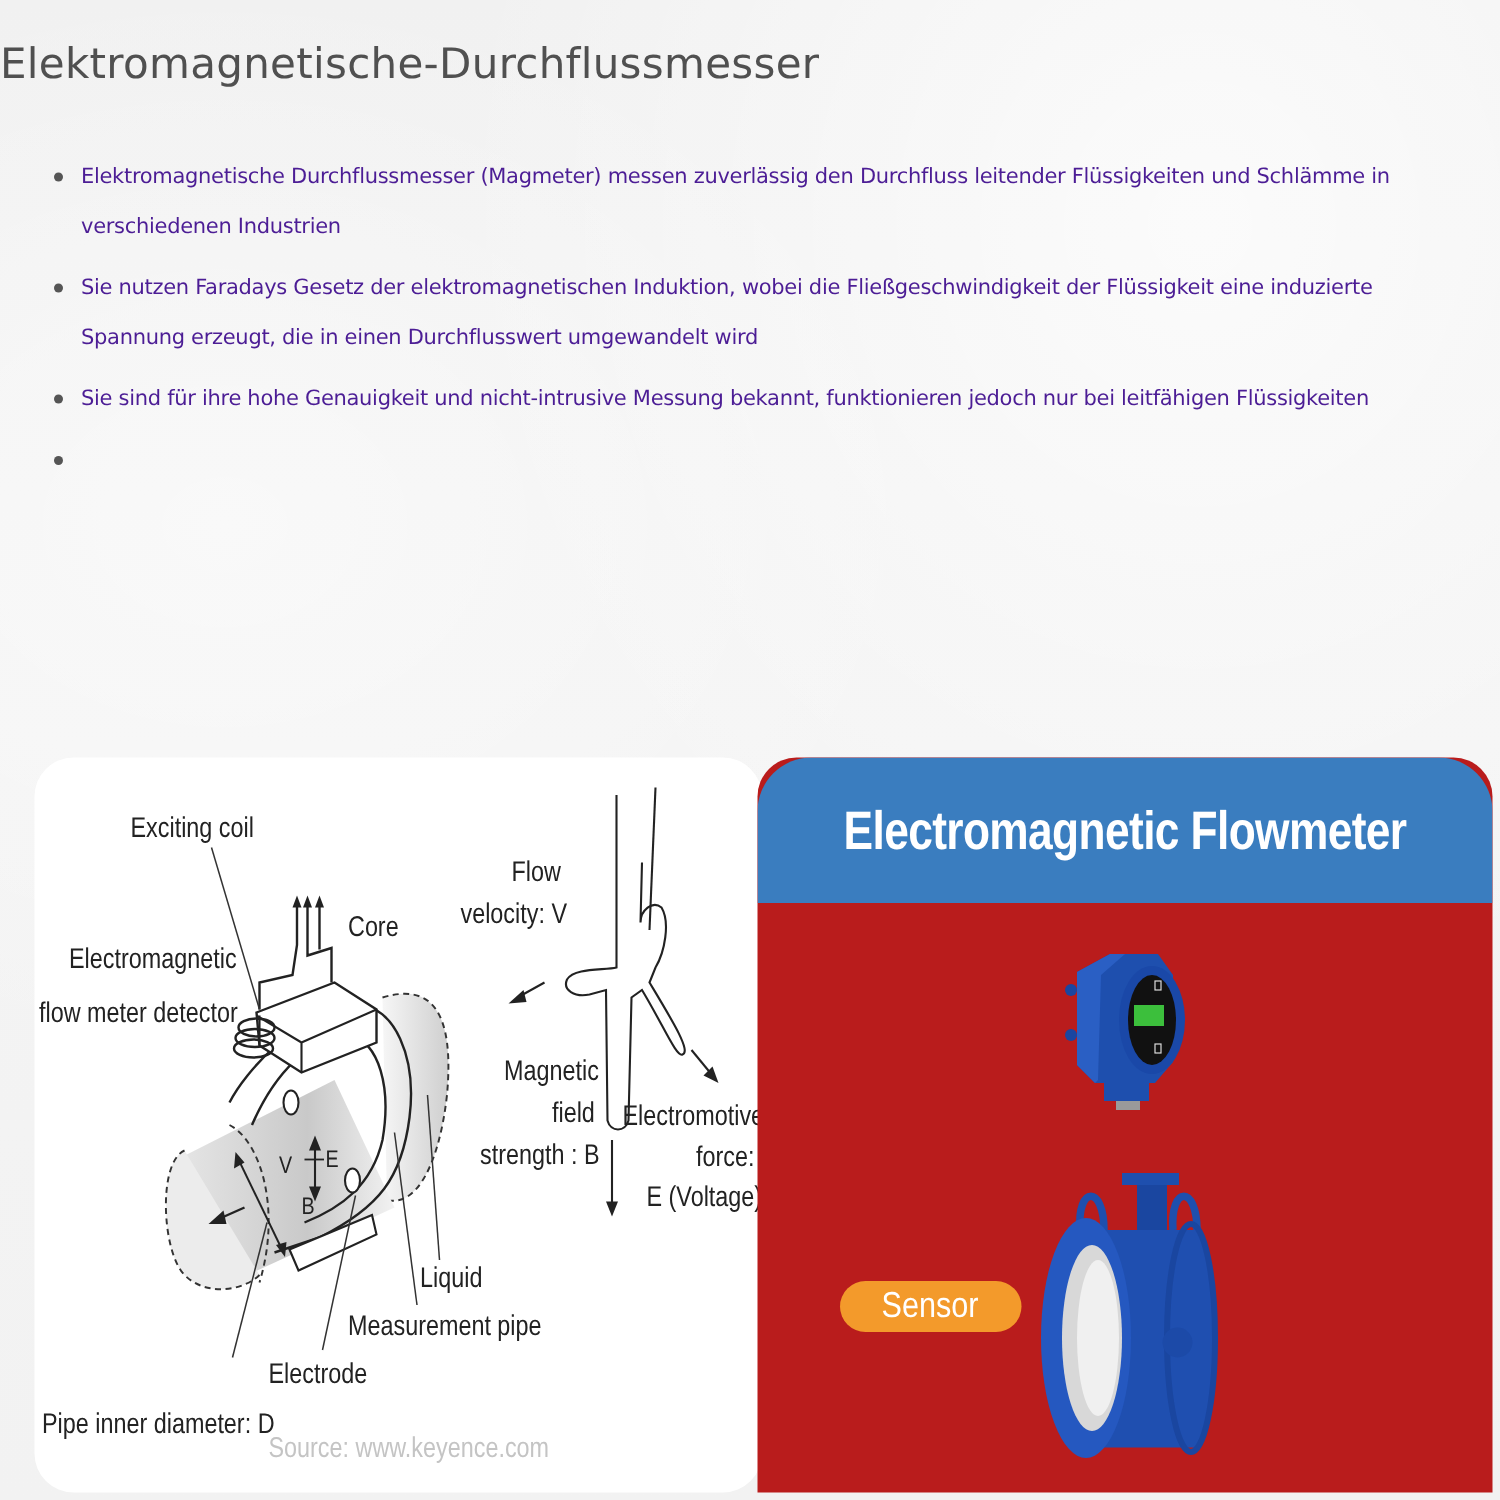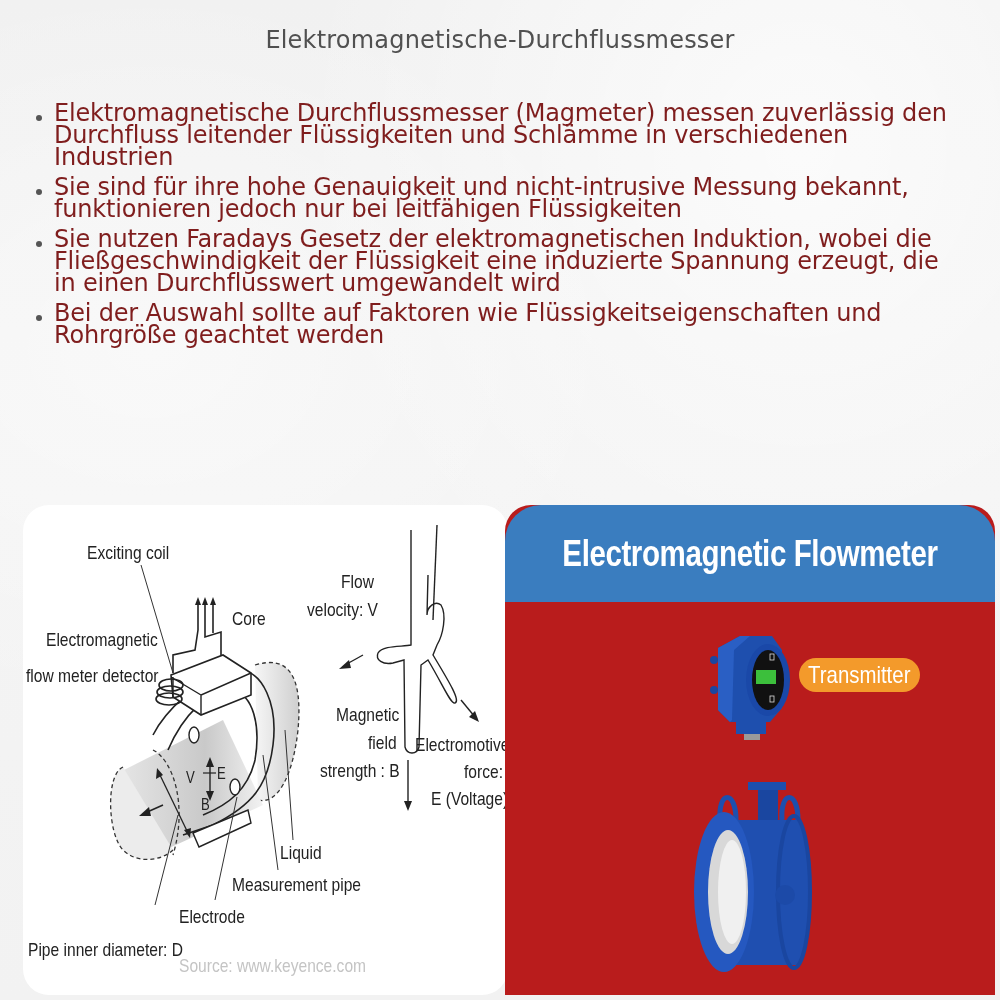--- a/index.html
+++ b/index.html
@@ -12,34 +12,33 @@
   }
   .bg-texture {
     position: absolute; inset: 0;
     background:
       radial-gradient(ellipse at 80% 15%, rgba(255,255,255,0.7), transparent 45%),
       radial-gradient(ellipse at 15% 35%, rgba(255,255,255,0.5), transparent 40%),
       linear-gradient(180deg, #f1f1f1 0%, #f4f4f4 50%, #f2f2f2 100%);
   }
   .page-title {
     position: absolute; top: 26px; left: 0; width: 1000px;
-    text-align: center;
-    font-size: 24px; font-weight: normal; color: #505050;
+    font-size: 28px; font-weight: normal; color: #505050;
     letter-spacing: 0.2px;
   }
   .bullets {
     position: absolute; top: 102px; left: 34px; width: 920px;
     list-style: none;
   }
   .bullets li {
     position: relative;
     padding-left: 20px;
-    font-size: 24px;
-    line-height: 22px;
-    color: #7f1d1d;
+    font-size: 14px;
+    line-height: 33px;
+    color: #4c1d95;
     margin-bottom: 8px;
     letter-spacing: -0.2px;
   }
   .bullets li .dot {
     position: absolute; left: 2px; top: 13px;
     width: 6px; height: 6px; border-radius: 50%;
     background: #555;
   }
   .panel-left {
     position: absolute; left: 23px; top: 505px; width: 485px; height: 490px;
@@ -98,23 +97,23 @@
 </style>
 </head>
 <body>
 
 <div class="bg-texture"></div>
 
 <h1 class="page-title">Elektromagnetische-Durchflussmesser</h1>
 
 <ul class="bullets">
   <li><span class="dot"></span><span>Elektromagnetische Durchflussmesser (Magmeter) messen zuverlässig den Durchfluss leitender Flüssigkeiten und Schlämme in verschiedenen Industrien</span></li>
+  <li><span class="dot"></span><span>Sie nutzen Faradays Gesetz der elektromagnetischen Induktion, wobei die Fließgeschwindigkeit der Flüssigkeit eine induzierte Spannung erzeugt, die in einen Durchflusswert umgewandelt wird</span></li>
   <li><span class="dot"></span><span>Sie sind für ihre hohe Genauigkeit und nicht-intrusive Messung bekannt, funktionieren jedoch nur bei leitfähigen Flüssigkeiten</span></li>
-  <li><span class="dot"></span><span>Sie nutzen Faradays Gesetz der elektromagnetischen Induktion, wobei die Fließgeschwindigkeit der Flüssigkeit eine induzierte Spannung erzeugt, die in einen Durchflusswert umgewandelt wird</span></li>
-  <li><span class="dot"></span><span>Bei der Auswahl sollte auf Faktoren wie Flüssigkeitseigenschaften und Rohrgröße geachtet werden</span></li>
+  <li><span class="dot"></span></li>
 </ul>
 
 <div class="panel-left">
   <svg width="485" height="490" viewBox="0 0 485 490" style="left:0;top:0;">
     <defs>
       <linearGradient id="pipeGrad" x1="0" y1="0" x2="1" y2="0">
         <stop offset="0" stop-color="#e6e6e6"></stop>
         <stop offset="0.6" stop-color="#c9c9c9"></stop>
         <stop offset="1" stop-color="#f2f2f2"></stop>
       </linearGradient>
@@ -220,27 +219,27 @@
     <circle cx="4" cy="30" r="4" fill="#1a46a0"></circle>
     <circle cx="4" cy="60" r="4" fill="#1a46a0"></circle>
     <ellipse cx="58" cy="50" rx="22" ry="36" fill="#1a48a8"></ellipse>
     <ellipse cx="58" cy="50" rx="16" ry="30" fill="#111"></ellipse>
     <rect x="46" y="40" width="20" height="14" fill="#3cbf3c"></rect>
     <rect x="60" y="24" width="4" height="6" fill="none" stroke="#ddd" stroke-width="0.8"></rect>
     <rect x="60" y="66" width="4" height="6" fill="none" stroke="#ddd" stroke-width="0.8"></rect>
     <rect x="26" y="92" width="30" height="12" fill="#1e4fae"></rect>
     <rect x="34" y="104" width="16" height="6" fill="#9a9a9a"></rect>
   </svg>
-  <div class="pill" style="left:294px;top:153px;width:121px;"><span>Transmitter</span></div>
 
   <svg width="130" height="200" viewBox="0 0 130 200" style="left:185px;top:275px;">
     <path d="M30 40 C 28 10, 46 10, 46 40" fill="none" stroke="#1e4fae" stroke-width="5"></path>
     <path d="M92 40 C 90 10, 108 10, 108 40" fill="none" stroke="#1e4fae" stroke-width="5"></path>
     <rect x="58" y="2" width="38" height="8" fill="#1e4fae"></rect>
     <rect x="68" y="10" width="20" height="30" fill="#1a46a0"></rect>
     <path d="M30 40 L 108 40 C 122 60, 124 150, 108 185 L 30 185 Z" fill="#1f4fb0"></path>
     <ellipse cx="34" cy="112" rx="30" ry="80" fill="#2558c0"></ellipse>
     <ellipse cx="38" cy="112" rx="20" ry="62" fill="#d8d8d8"></ellipse>
     <ellipse cx="42" cy="112" rx="14" ry="52" fill="#f0f0f0"></ellipse>
     <ellipse cx="104" cy="112" rx="16" ry="76" fill="none" stroke="#1a46a0" stroke-width="4"></ellipse>
     <circle cx="95" cy="115" r="10" fill="#1c4aa8"></circle>
   </svg>
+  <div class="pill" style="left:55px;top:349px;width:121px;"><span>Sensor</span></div>
 </div>
 
 </body></html>

